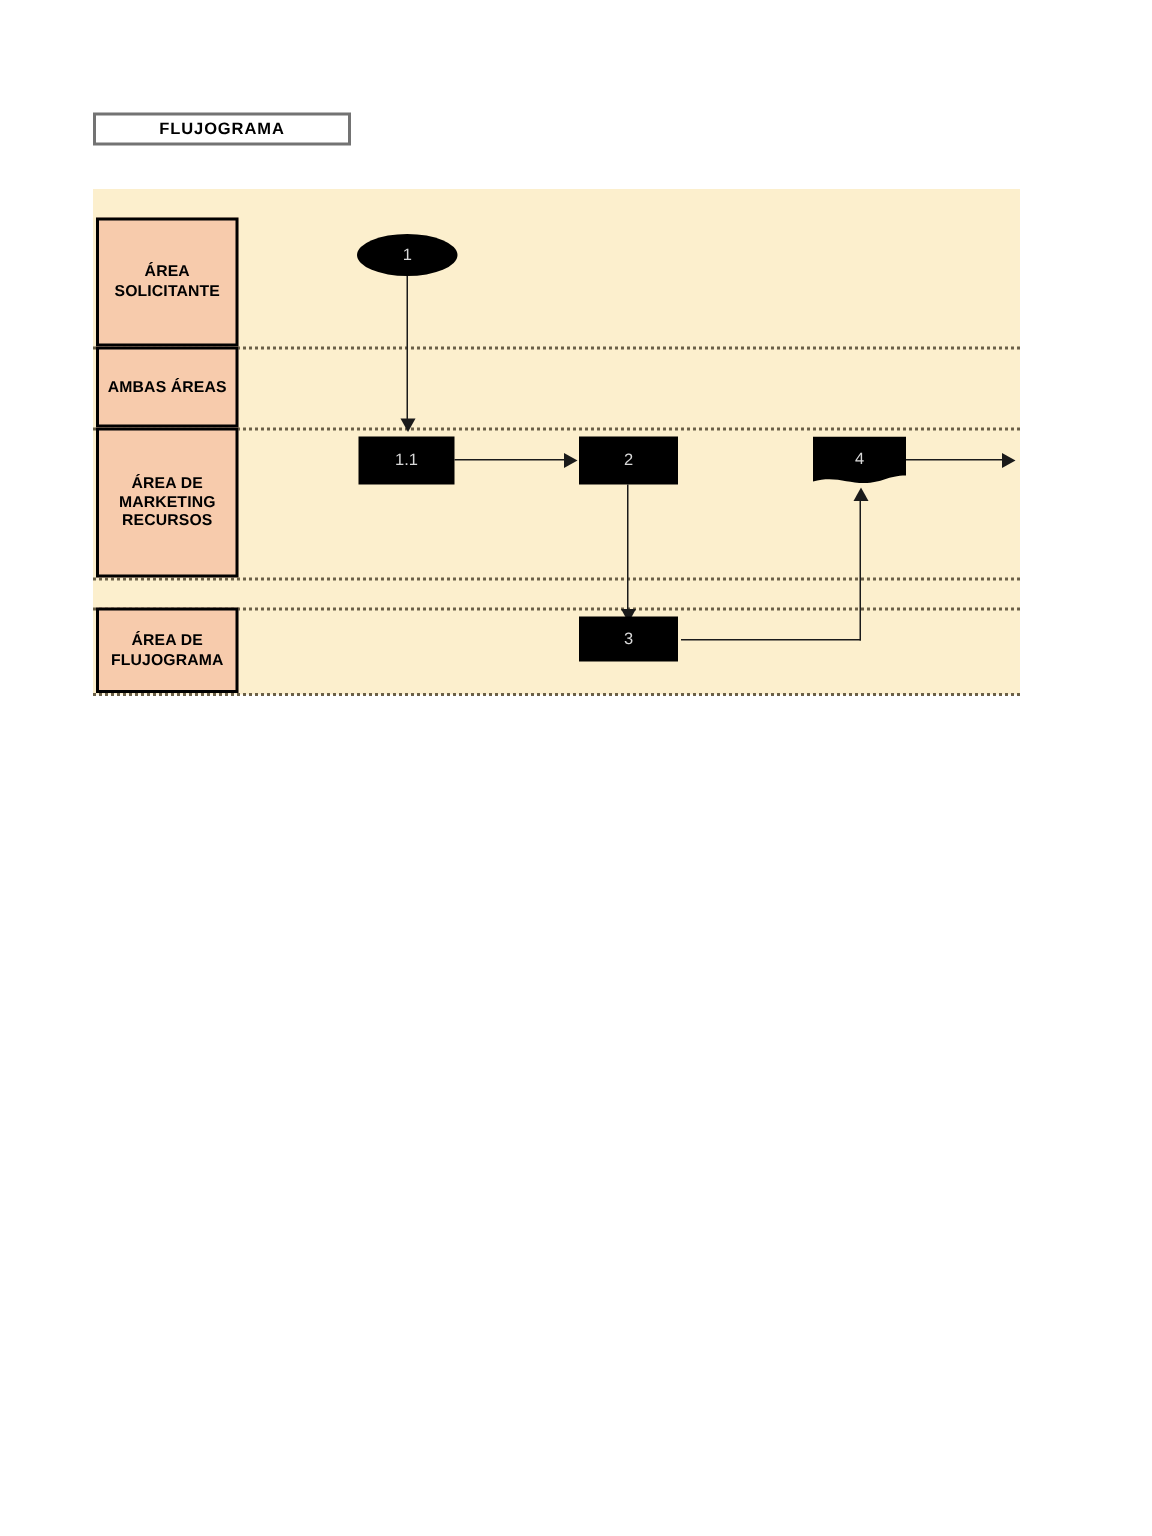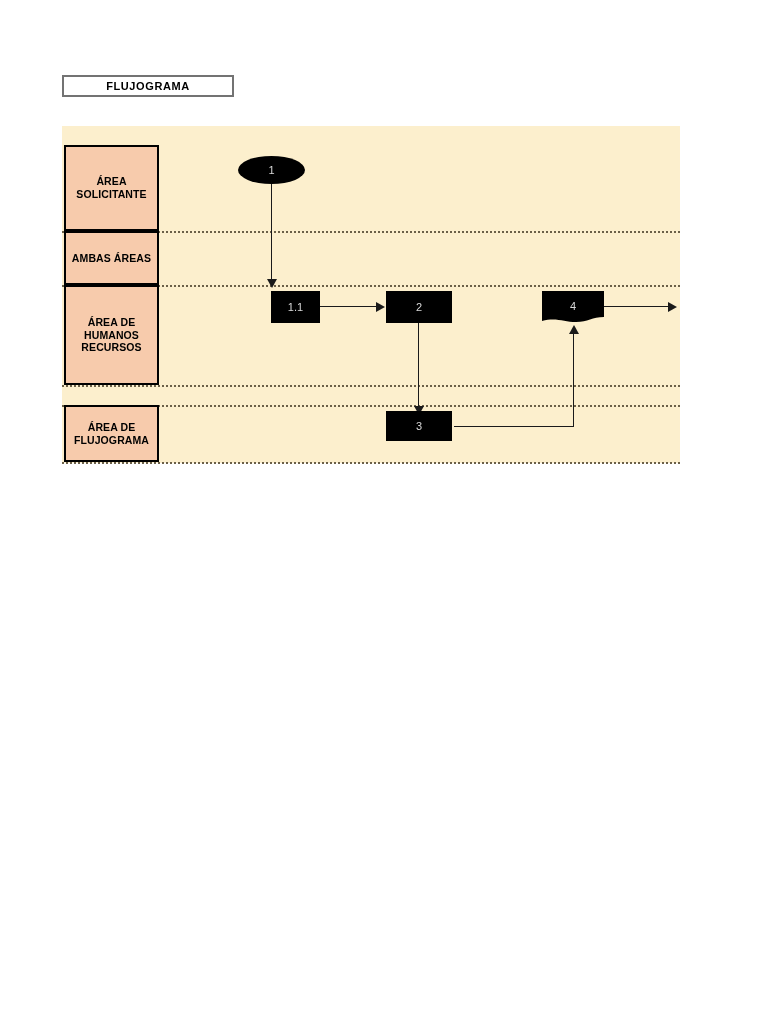--- a/index.html
+++ b/index.html
@@ -152,21 +152,21 @@
 
   <div class="lane-label" style="top:19px; height:86px;">
     <span class="lane-label-text"><span>ÁREA</span><br><span>SOLICITANTE</span></span>
   </div>
 
   <div class="lane-label" style="top:105px; height:54px;">
     <span class="lane-label-text"><span>AMBAS ÁREAS</span></span>
   </div>
 
   <div class="lane-label" style="top:159px; height:100px;">
-    <span class="lane-label-text"><span>ÁREA DE</span><br><span>HUMANOS</span><br><span>RECURSOS</span></span>
+    <span class="lane-label-text"><span>ÁREA DE</span><br><span>MARKETING</span><br><span>RECURSOS</span></span>
   </div>
 
   <div class="lane-label" style="top:279px; height:57px;">
     <span class="lane-label-text"><span>ÁREA DE</span><br><span>FLUJOGRAMA</span></span>
   </div>
 
   <div class="conn-line conn-v" style="left:209px; top:58px; height:98px;"></div>
   <div class="arrowhead arrow-down" style="left:205px; top:153px;"></div>
 
   <div class="conn-line conn-h" style="left:241px; top:180px; width:75px;"></div>
@@ -179,21 +179,21 @@
   <div class="conn-line conn-v" style="left:511px; top:206px; height:95px;"></div>
   <div class="arrowhead arrow-up" style="left:507px; top:199px;"></div>
 
   <div class="conn-line conn-h" style="left:542px; top:180px; width:66px;"></div>
   <div class="arrowhead arrow-right" style="left:606px; top:176px;"></div>
 
   <div class="shape shape-ellipse" style="left:176px; top:30px; width:67px; height:28px;">
     <span class="shape-label">1</span>
   </div>
 
-  <div class="shape shape-rect" style="left:177px; top:165px; width:49px; height:32px;margin-left:32px;">
+  <div class="shape shape-rect" style="left:177px; top:165px; width:64px; height:32px;">
     <span class="shape-label">1.1</span>
   </div>
 
   <div class="shape shape-rect" style="left:324px; top:165px; width:66px; height:32px;">
     <span class="shape-label">2</span>
   </div>
 
   <div class="shape shape-doc" style="left:480px; top:165px; width:62px; height:34px;">
     <svg width="62" height="34" viewBox="0 0 62 34" xmlns="http://www.w3.org/2000/svg">
       <path d="M0,0 L62,0 L62,26 C50,26 46,31 34,31 C22,31 14,26 0,30 Z" fill="#000000"></path>

